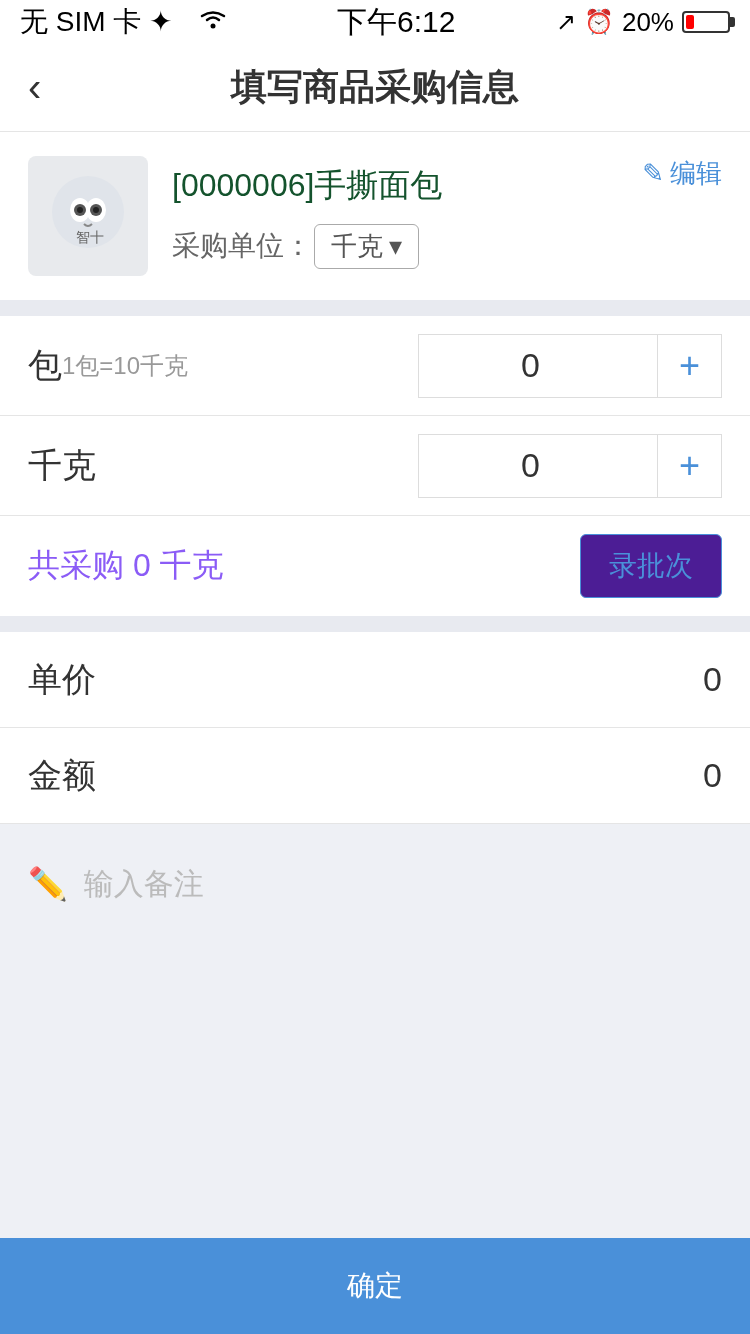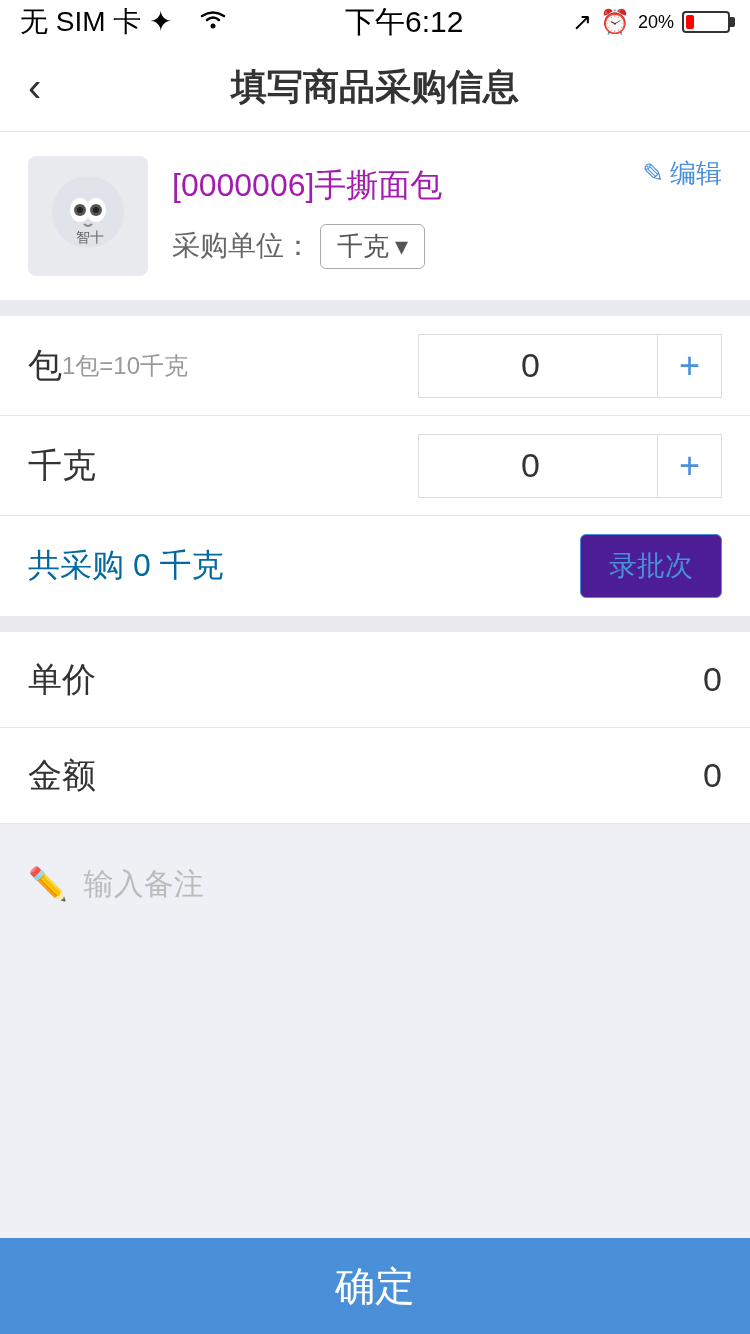--- a/index.html
+++ b/index.html
@@ -97,27 +97,27 @@
       justify-content: center;
       flex-shrink: 0;
     }
     .owl-logo {
       font-size: 40px;
       color: #999;
     }
     .product-info { flex: 1; }
     .product-name {
       font-size: 32px;
-      color: #a21caf;
+      color: #14532d;
       margin-bottom: 16px;
     }
     .purchase-unit {
       display: flex;
       align-items: center;
-      gap: 8px;
+      gap: 2px;
       font-size: 28px;
       color: #666;
     }
     .unit-tag {
       border: 1px solid #aaa;
       border-radius: 6px;
       padding: 4px 16px;
       font-size: 26px;
       color: #555;
       display: flex;
@@ -201,21 +201,21 @@
     
     .summary-row {
       display: flex;
       align-items: center;
       padding: 0 28px;
       height: 100px;
       background: #fff;
     }
     .summary-text {
       font-size: 32px;
-      color: #0369a1;
+      color: #8b5cf6;
     }
     .record-btn {
       margin-left: auto;
       border: 1px solid #4a90d9;
       color: #4a90d9;
       background: #4c1d95;
       border-radius: 6px;
       padding: 12px 28px;
       font-size: 28px;
       cursor: pointer;
@@ -269,21 +269,21 @@
       left: 0;
       width: 750px;
       background: #4a90d9;
       height: 96px;
       display: flex;
       align-items: center;
       justify-content: center;
       cursor: pointer;
     }
     .confirm-btn-label {
-      font-size: 40px;
+      font-size: 28px;
       color: #fff;
       font-weight: 500;
     }
 
     .page-wrapper {
       display: flex;
       flex-direction: column;
       min-height: 1334px;
       padding-bottom: 96px;
     }
@@ -302,21 +302,21 @@
             <path d="M10 13 Q16 8 22 13" stroke="#000" stroke-width="2.5" fill="none" stroke-linecap="round"></path>
             <path d="M5 9 Q16 2 27 9" stroke="#000" stroke-width="2.5" fill="none" stroke-linecap="round"></path>
             <circle cx="16" cy="19" r="2.5" fill="#000"></circle>
           </svg>
       </span>
     </div>
     <div class="status-center">下午6:12</div>
     <div class="status-right">
       <span style="font-size:24px;">↗</span>
       <span style="font-size:24px;">⏰</span>
-      <span style="font-size:18px;">20%</span>
+      <span style="font-size:26px;">20%</span>
       <div class="battery">
         <div class="battery-fill"></div>
       </div>
     </div>
   </div>
 
   <div class="nav-bar">
     <span class="nav-back">‹</span>
     <span class="nav-title">填写商品采购信息</span>
   </div>

